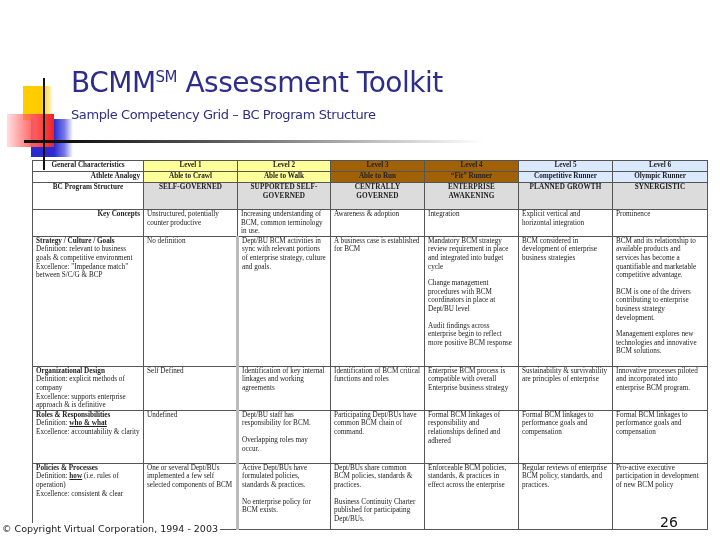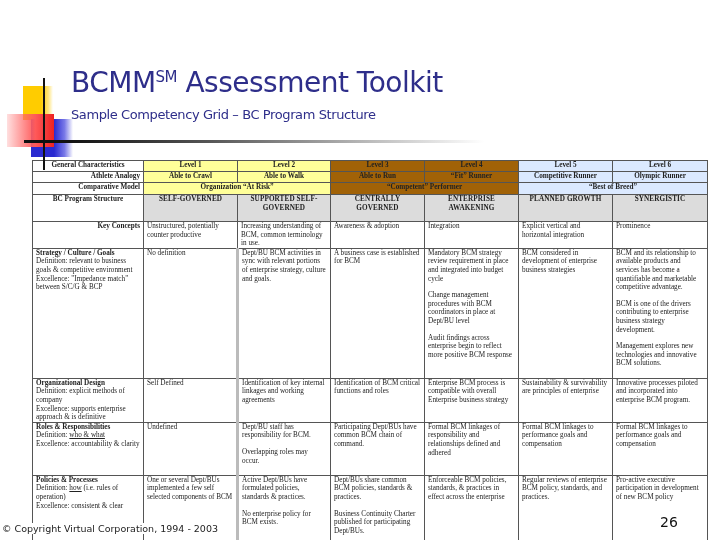--- a/index.html
+++ b/index.html
@@ -20,21 +20,21 @@
   td.c { text-align:center; font-weight:bold; font-size:9.2px; line-height:10px; vertical-align:middle; }
   .yel { background:#ffff99; }
   .grn { background:#a16207; }
   .blu { background:#dbe9ff; }
   .gry { background:#dcdcdc; }
   td.bcp { text-align:center; font-weight:bold; font-size:12.5px; line-height:13px; vertical-align:middle; }
   td.struct { font-weight:bold; font-size:6.4px; line-height:7.6px; vertical-align:middle; letter-spacing:0.1px;text-align:center; }
   td.keyc { text-align:right; font-weight:bold; font-size:10px; line-height:11px; vertical-align:top; padding-top:1px; }
   td.cat { font-size:6.9px; line-height:8.4px; }
   .cat-title { display:block; text-align:left; font-weight:bold; }
-  .u { text-decoration:underline; }
+  .u { text-decoration:underline;font-weight:bold; }
   .para + .para { margin-top:8px; }
   .gl { border-left:3px solid #bbb !important; }
   .footer { position:absolute; left:2px; top:523px; font-family:"DejaVu Sans", sans-serif; font-size:9.5px; color:#222; background:#fff; padding-right:2px; z-index:3; }
   .pagenum { position:absolute; left:660px; top:514px; font-family:"DejaVu Sans", sans-serif; font-size:14px; color:#111; z-index:3; }
 </style>
 </head>
 <body>
 
 <div class="logo">
   <div class="y"></div>
@@ -69,26 +69,20 @@
   </tr>
   <tr style="height:11px">
     <td class="rowhead">Athlete Analogy</td>
     <td class="c yel">Able to Crawl</td>
     <td class="c yel">Able to Walk</td>
     <td class="c grn">Able to Run</td>
     <td class="c grn">“Fit” Runner</td>
     <td class="c blu">Competitive Runner</td>
     <td class="c blu">Olympic Runner</td>
   </tr>
-  <tr style="height:12px">
-    <td class="rowhead">Comparative Model</td>
-    <td class="c yel" colspan="2">Organization “At Risk”</td>
-    <td class="c grn" colspan="2">“Competent” Performer</td>
-    <td class="c blu" colspan="2">“Best of Breed”</td>
-  </tr>
   <tr style="height:27px">
     <td class="bcp">BC Program Structure</td>
     <td class="struct gry">SELF-GOVERNED</td>
     <td class="struct gry">SUPPORTED SELF-GOVERNED</td>
     <td class="struct gry">CENTRALLY GOVERNED</td>
     <td class="struct gry">ENTERPRISE AWAKENING</td>
     <td class="struct gry">PLANNED GROWTH</td>
     <td class="struct gry">SYNERGISTIC</td>
   </tr>
   <tr style="height:26px">

